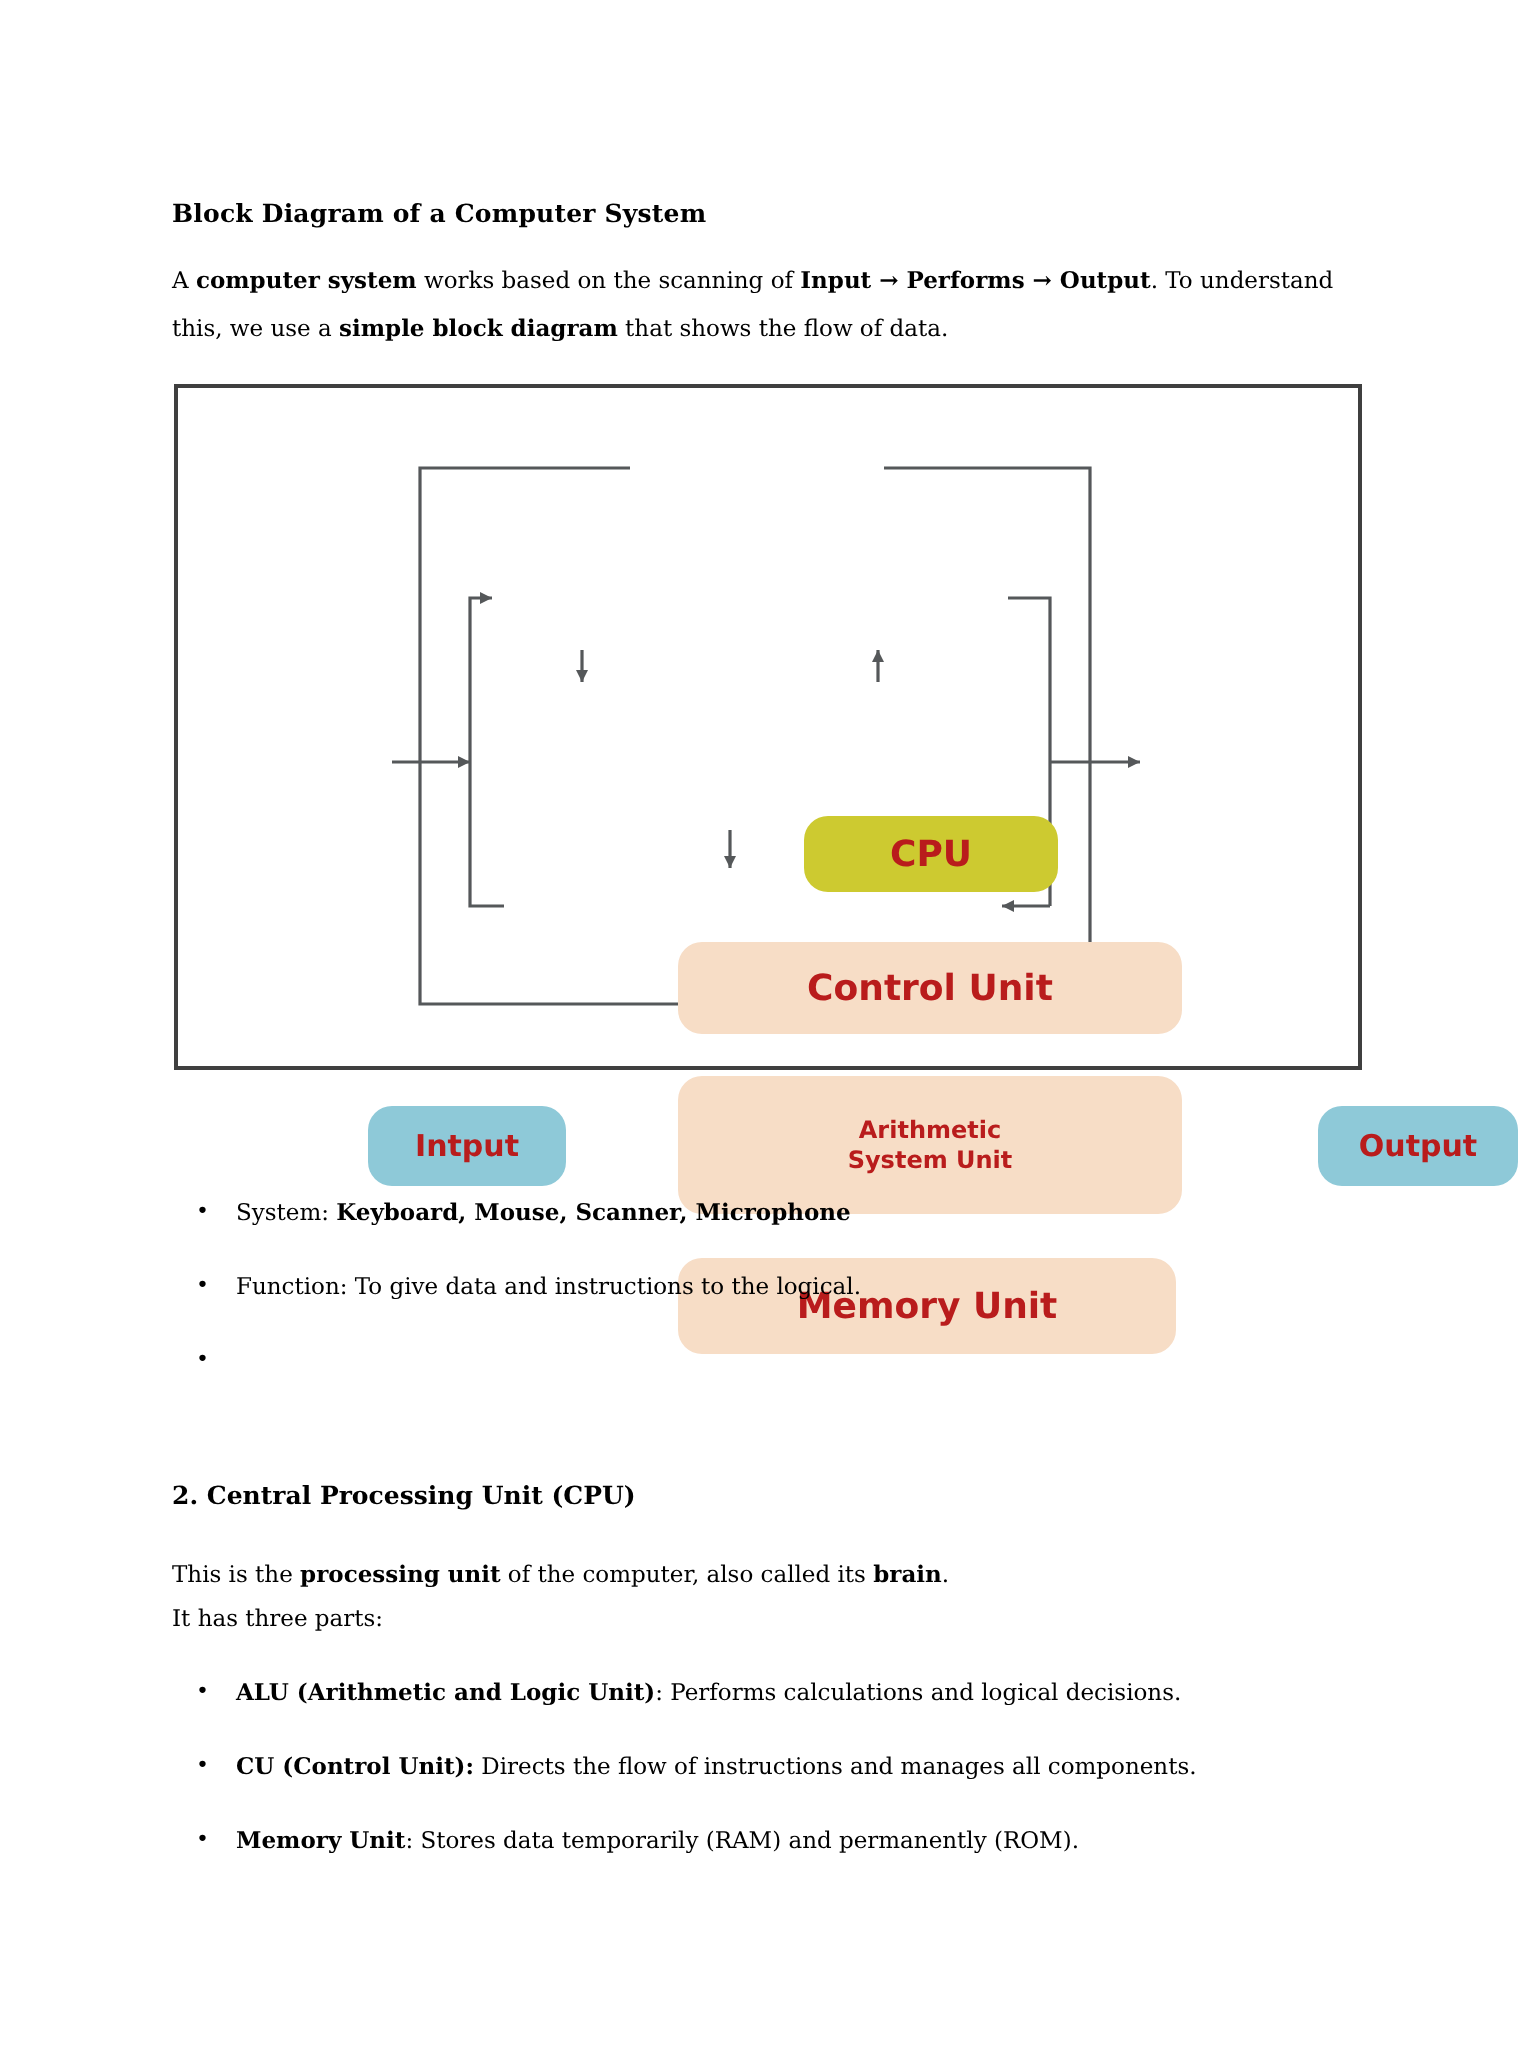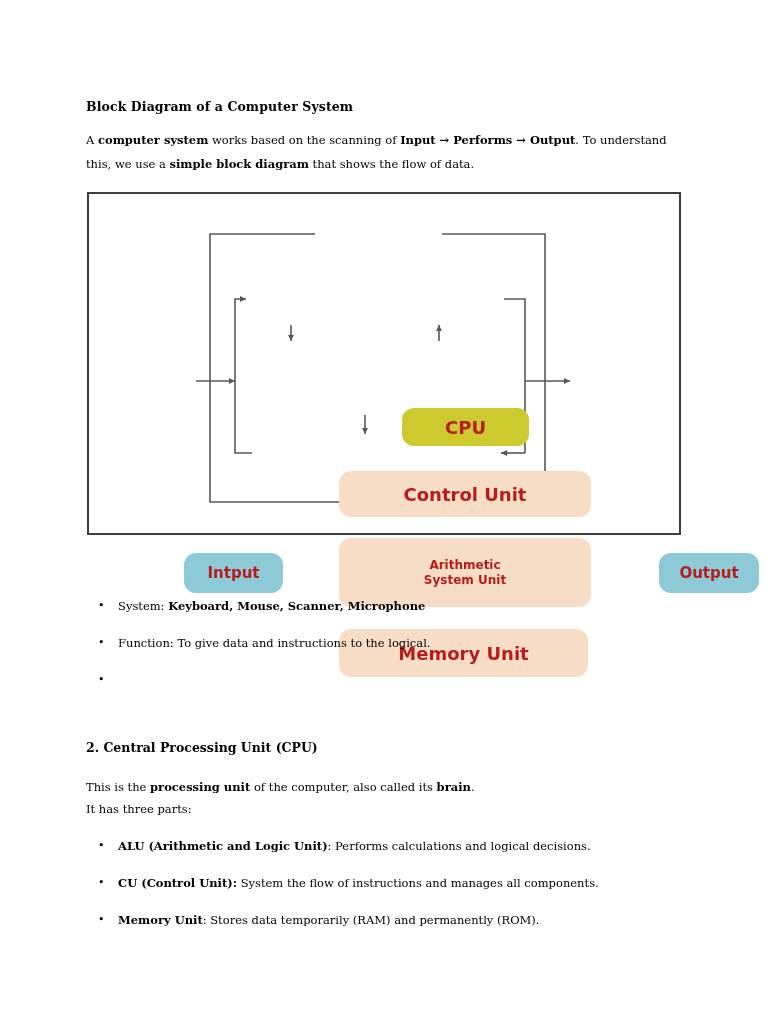--- a/index.html
+++ b/index.html
@@ -243,21 +243,21 @@
   </div>
   <div class="para" id="sec2-p2">It has three parts:</div>
 
   <ul class="bullets" id="sec2-bullets">
     <li>
       <span class="bullet-dot">•</span>
       <b>ALU (Arithmetic and Logic Unit)</b><span>: Performs calculations and logical decisions.</span>
     </li>
     <li>
       <span class="bullet-dot">•</span>
-      <b>CU (Control Unit):</b><span> System the flow of instructions and manages all components.</span>
+      <b>CU (Control Unit):</b><span> Directs the flow of instructions and manages all components.</span>
     </li>
     <li>
       <span class="bullet-dot">•</span>
       <b>Memory Unit</b><span>: Stores data temporarily (RAM) and permanently (ROM).</span>
     </li>
   </ul>
 
 </div>
 
 </body></html>

